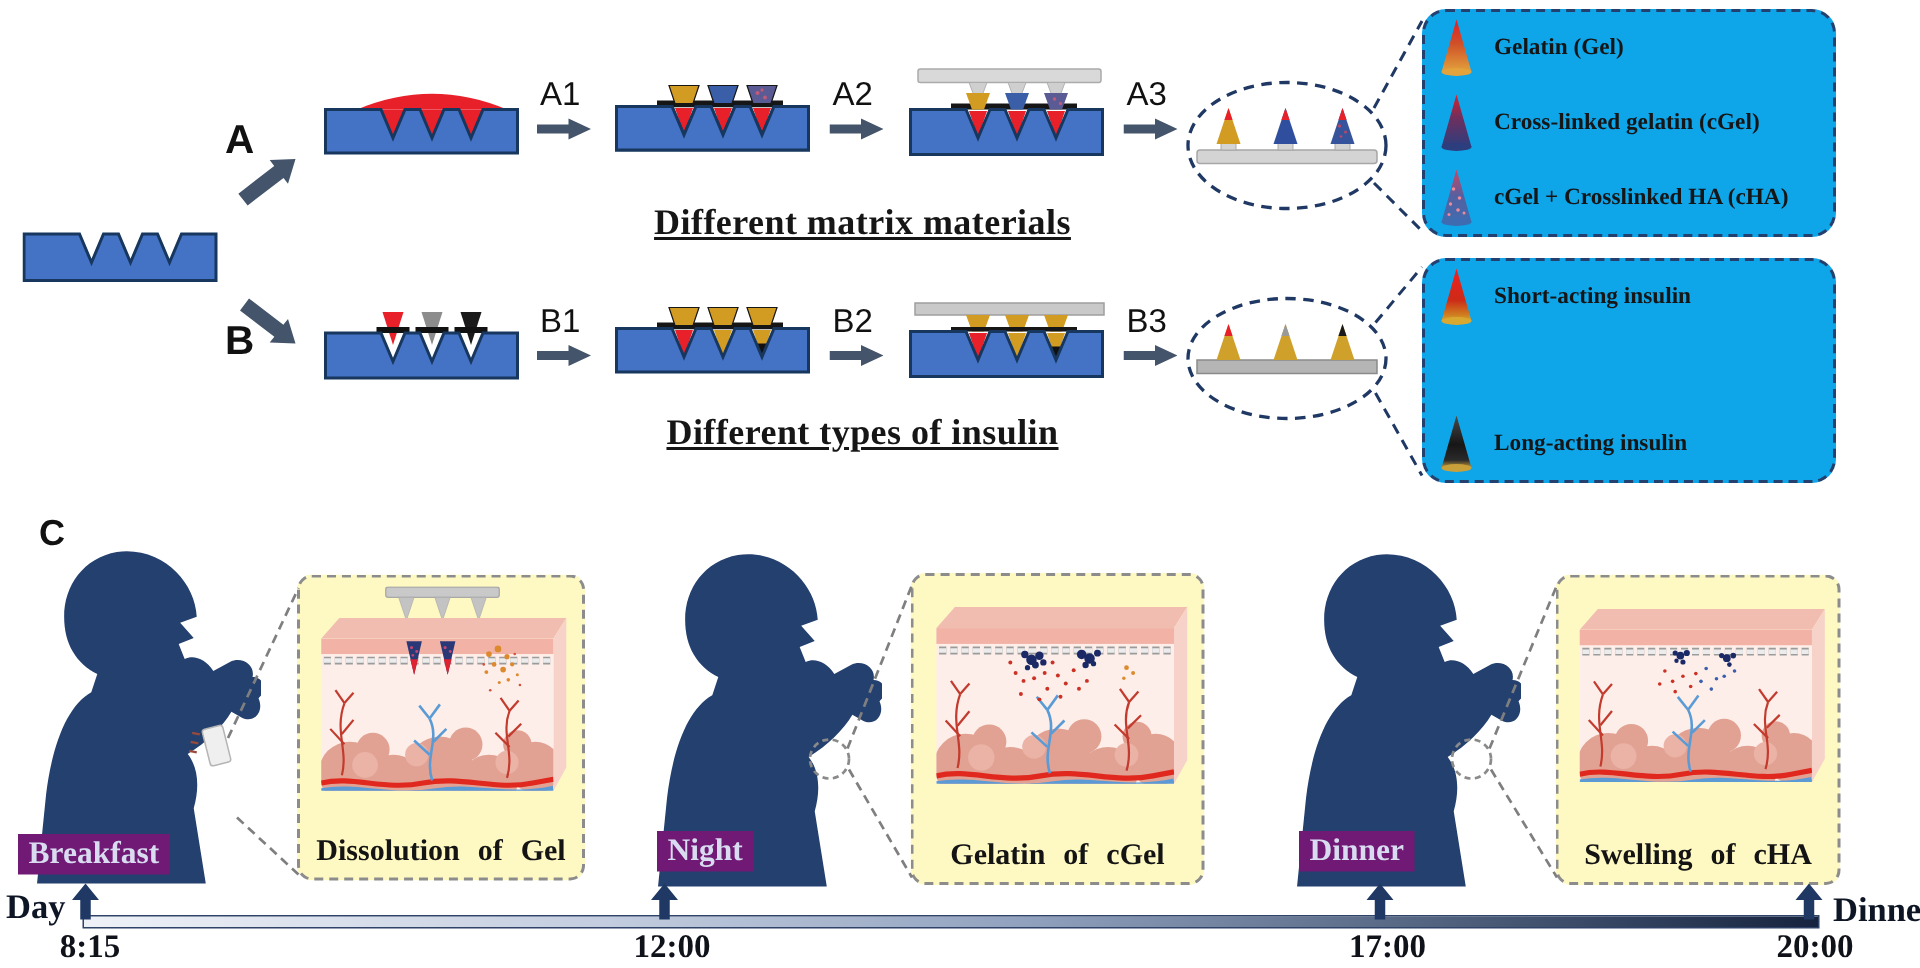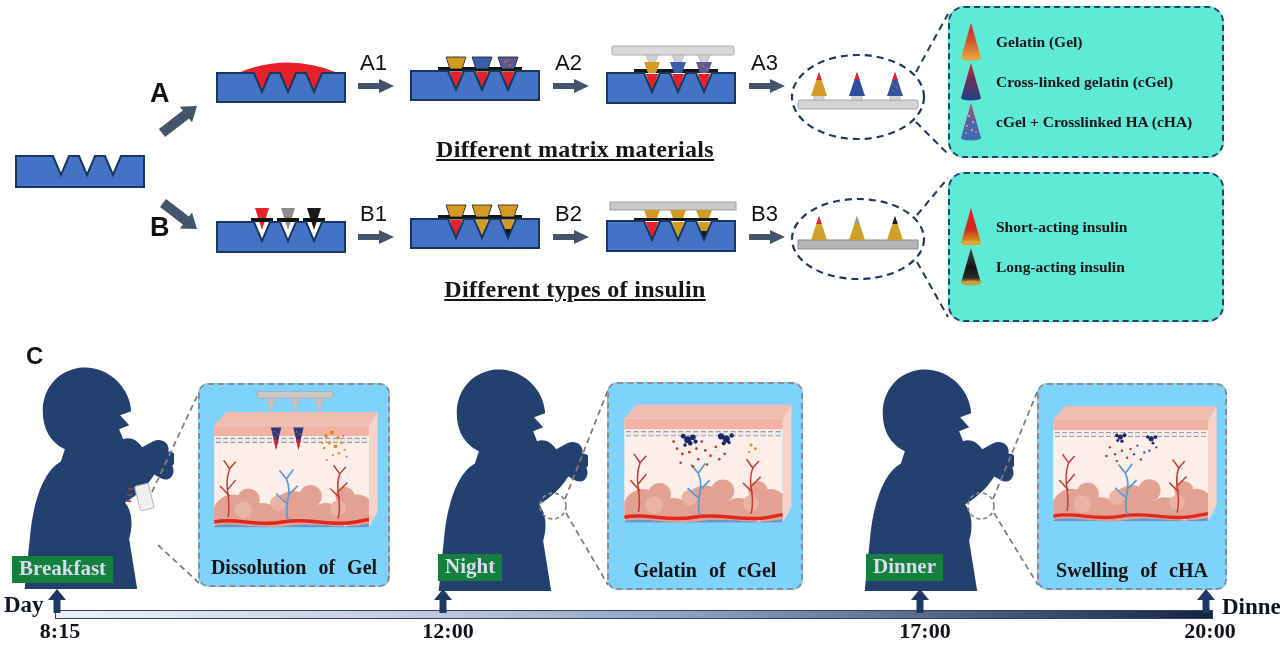--- a/index.html
+++ b/index.html
@@ -3,28 +3,28 @@
 <meta charset="utf-8">
 <style>
   html,body{margin:0;padding:0;background:#fff;}
   #fig{position:relative;width:1280px;height:645px;background:#fff;overflow:hidden;
        font-family:"Liberation Serif",serif;}
   .abs{position:absolute;}
   .nosel{user-select:none;}
   .steplabel{font-family:"Liberation Sans",sans-serif;font-weight:normal;font-size:22px;color:#111;}
   .branchlabel{font-family:"Liberation Sans",sans-serif;font-weight:bold;font-size:27px;color:#111;}
   .sectitle{font-family:"Liberation Serif",serif;font-weight:bold;font-size:24px;color:#161616;text-align:center;letter-spacing:.3px;text-decoration:underline;}
-  .legendbox{border:2.5px dashed #24406f;border-radius:16px;background:#5eead4;
-             display:flex;flex-direction:column;justify-content:center;padding:4px 8px;box-sizing:border-box;}
+  .legendbox{border:2.5px dashed #24406f;border-radius:16px;background:#0ea5e9;
+             display:flex;flex-direction:column;justify-content:space-between;padding:4px 8px;box-sizing:border-box;}
   .legendrow{display:flex;align-items:center;gap:12px;}
   .legendtext{font-weight:bold;font-size:15.5px;color:#161616;white-space:nowrap;}
-  .insetbox{border:2.3px dashed #8c8c8c;border-radius:10px;background:#7dd3fc;box-sizing:border-box;}
+  .insetbox{border:2.3px dashed #8c8c8c;border-radius:10px;background:#fef9c3;box-sizing:border-box;}
   .insetcap{position:absolute;left:0;right:0;bottom:6px;text-align:center;font-weight:bold;
             font-size:20px;color:#141414;word-spacing:7px;}
-  .meal{font-weight:bold;font-size:21px;color:#d9dcf0;background:#15803d;padding:0 7px 2px 7px;}
+  .meal{font-weight:bold;font-size:21px;color:#d9dcf0;background:#701a75;padding:0 7px 2px 7px;}
   .timetick{font-weight:bold;font-size:22px;color:#10121a;text-align:center;width:90px;}
   .daynight{font-weight:bold;font-size:23px;color:#0e1626;}
   .clabel{font-family:"Liberation Sans",sans-serif;font-weight:bold;font-size:24px;color:#111;}
   svg{display:block;}
 </style>
 </head>
 <body>
 
 <div id="fig">
 

